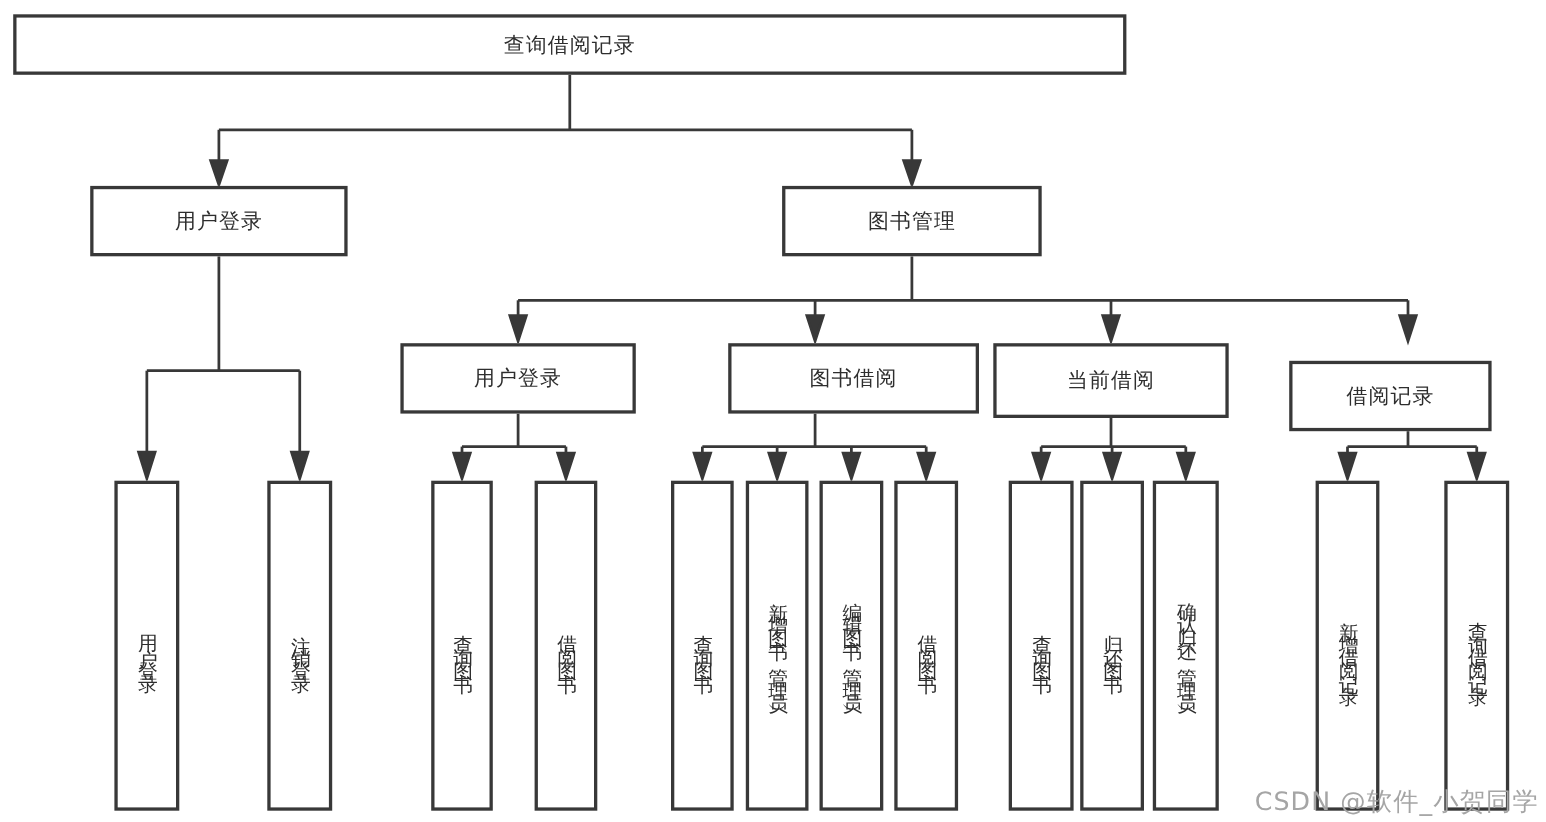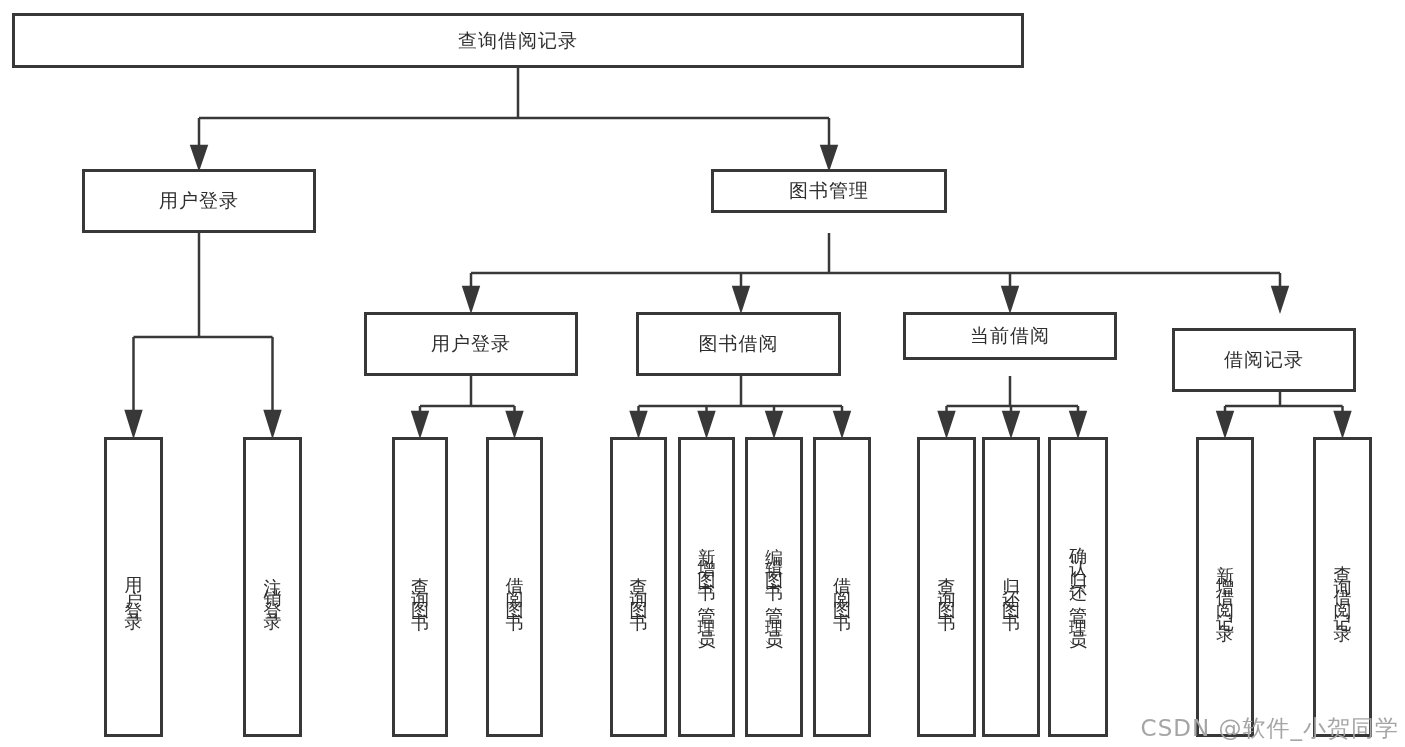--- a/index.html
+++ b/index.html
@@ -118,31 +118,31 @@
     </g>
   </svg>
 
   <div class="box hbox" style="left:12px; top:13px; width:1012px; height:55px;">
     <span>查询借阅记录</span>
   </div>
 
   <div class="box hbox" style="left:82px; top:169px; width:234px; height:64px;">
     <span>用户登录</span>
   </div>
-  <div class="box hbox" style="left:711px; top:169px; width:236px; height:44px;">
+  <div class="box hbox" style="left:711px; top:169px; width:236px; height:64px;">
     <span>图书管理</span>
   </div>
 
   <div class="box hbox" style="left:364px; top:312px; width:214px; height:64px;">
     <span>用户登录</span>
   </div>
-  <div class="box hbox" style="left:636px; top:312px; width:205px; height:64px;text-align:right;">
+  <div class="box hbox" style="left:662px; top:312px; width:228px; height:64px;text-align:right;">
     <span>图书借阅</span>
   </div>
-  <div class="box hbox" style="left:903px; top:312px; width:214px; height:48px;">
+  <div class="box hbox" style="left:903px; top:312px; width:214px; height:68px;">
     <span>当前借阅</span>
   </div>
   <div class="box hbox" style="left:1172px; top:328px; width:184px; height:64px;">
     <span>借阅记录</span>
   </div>
 
   <div class="box vbox" style="left:104px; top:437px; width:59px; height:300px;">
     <span>用户登录</span>
   </div>
   <div class="box vbox" style="left:243px; top:437px; width:59px; height:300px;">

